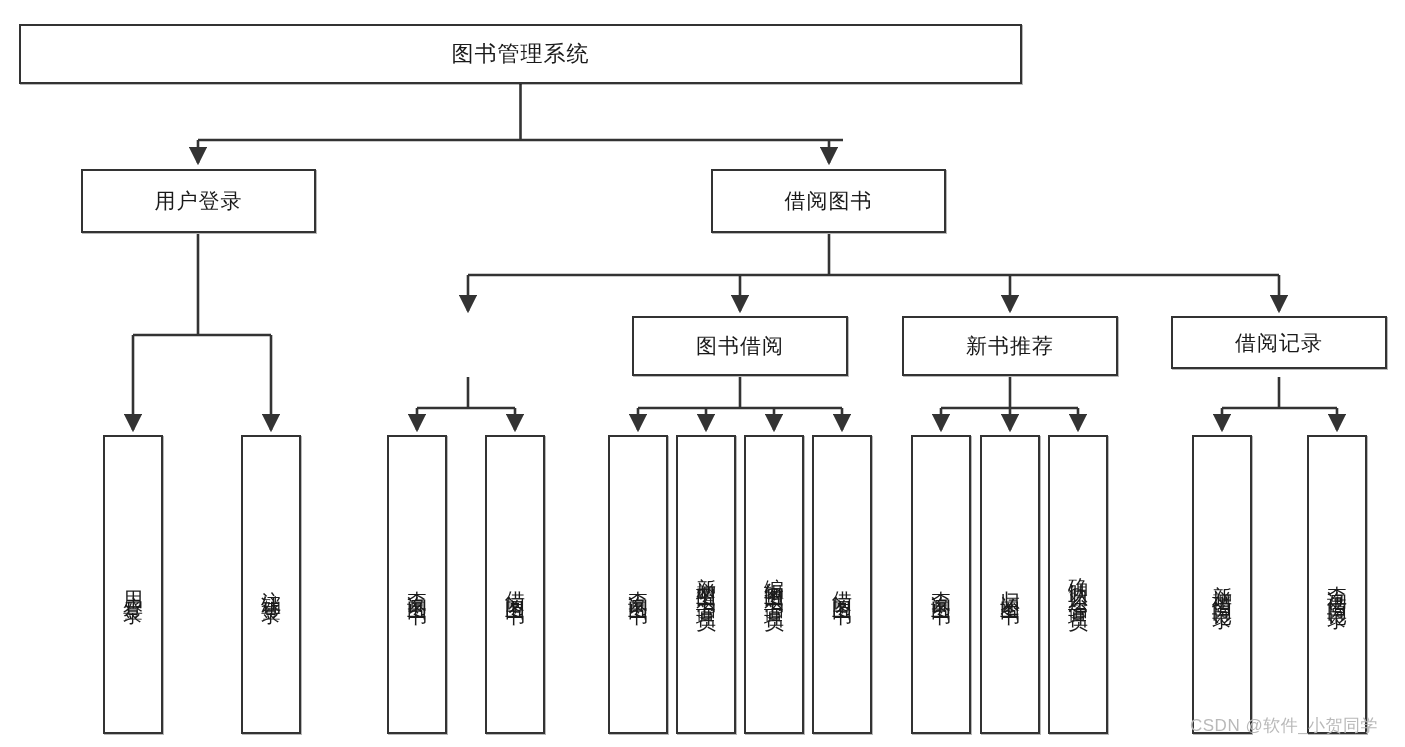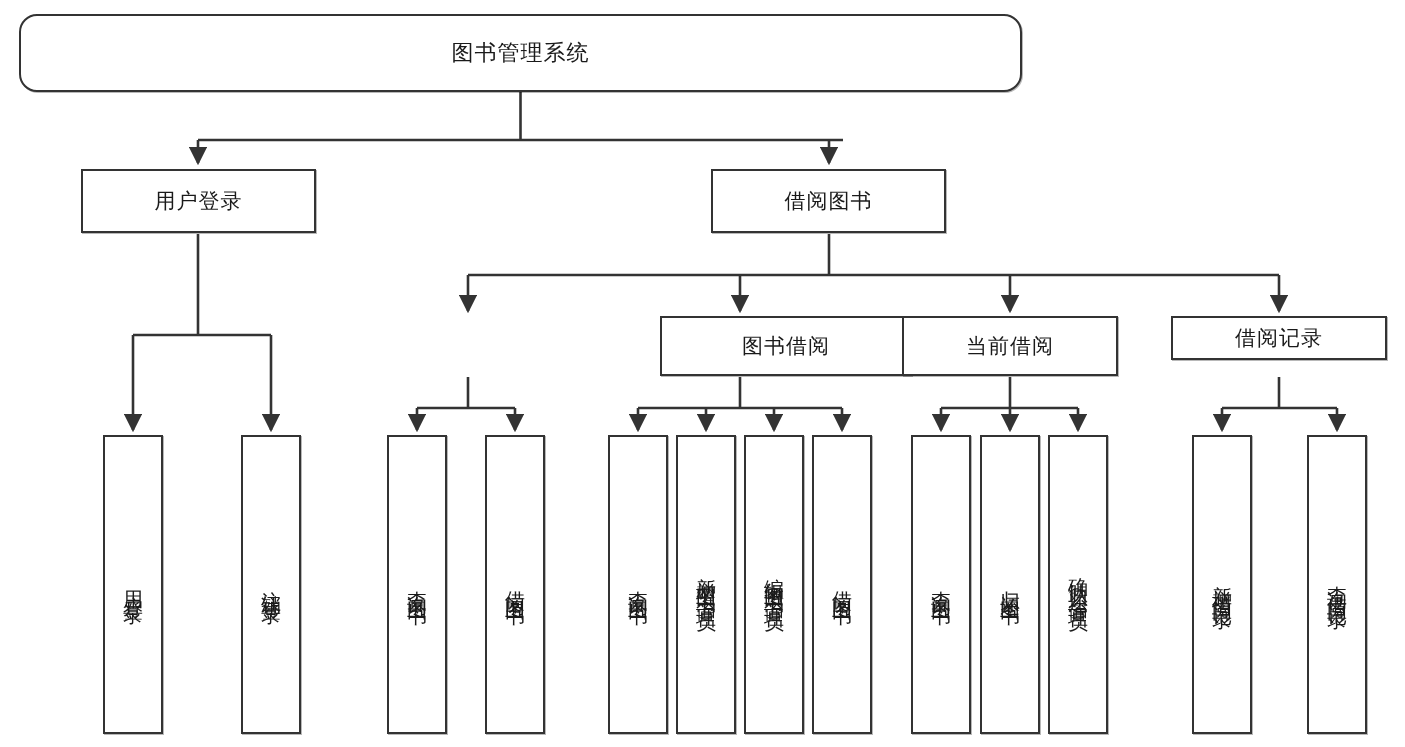--- a/index.html
+++ b/index.html
@@ -113,32 +113,32 @@
       <path d="M 1010 408 L 1010 430" marker-end="url(#arrowhead)"></path>
       <path d="M 1078 408 L 1078 430" marker-end="url(#arrowhead)"></path>
 
       <path d="M 1279 377 L 1279 408"></path>
       <path d="M 1222 408 L 1337 408"></path>
       <path d="M 1222 408 L 1222 430" marker-end="url(#arrowhead)"></path>
       <path d="M 1337 408 L 1337 430" marker-end="url(#arrowhead)"></path>
     </g>
   </svg>
 
-  <div class="node horiz root" style="left:19px; top:14px; width:1003px; height:78px;border-radius:18px;">图书管理系统</div>
+  <div class="node horiz root" style="left:19px; top:24px; width:1003px; height:60px;">图书管理系统</div>
 
   <div class="node horiz" style="left:81px; top:169px; width:235px; height:64px;">用户登录</div>
 
   <div class="node horiz" style="left:711px; top:169px; width:235px; height:64px;">借阅图书</div>
 
 
-  <div class="node horiz" style="left:660px; top:316px; width:252px; height:60px;">图书借阅</div>
+  <div class="node horiz" style="left:632px; top:316px; width:216px; height:60px;">图书借阅</div>
 
-  <div class="node horiz" style="left:902px; top:316px; width:216px; height:60px;">当前借阅</div>
+  <div class="node horiz" style="left:902px; top:316px; width:216px; height:60px;">新书推荐</div>
 
-  <div class="node horiz" style="left:1171px; top:316px; width:216px; height:44px;">借阅记录</div>
+  <div class="node horiz" style="left:1171px; top:316px; width:216px; height:53px;">借阅记录</div>
 
   <div class="node vert" style="left:103px; top:435px; width:60px; height:299px;">用户登录</div>
 
   <div class="node vert" style="left:241px; top:435px; width:60px; height:299px;">注销登录</div>
 
   <div class="node vert" style="left:387px; top:435px; width:60px; height:299px;">查询图书</div>
 
   <div class="node vert" style="left:485px; top:435px; width:60px; height:299px;">借阅图书</div>
 
   <div class="node vert" style="left:608px; top:435px; width:60px; height:299px;">查询图书</div>
@@ -152,14 +152,15 @@
   <div class="node vert" style="left:911px; top:435px; width:60px; height:299px;">查询图书</div>
 
   <div class="node vert" style="left:980px; top:435px; width:60px; height:299px;">归还图书</div>
 
   <div class="node vert" style="left:1048px; top:435px; width:60px; height:299px;">确认归还（管理员）</div>
 
   <div class="node vert" style="left:1192px; top:435px; width:60px; height:299px;">新增借阅记录</div>
 
   <div class="node vert" style="left:1307px; top:435px; width:60px; height:299px;">查询借阅记录</div>
 
+  <div class="watermark" style="left:1190px; top:714px;">CSDN @软件_小贺同学</div>
 
 </div>
 
 </body></html>

